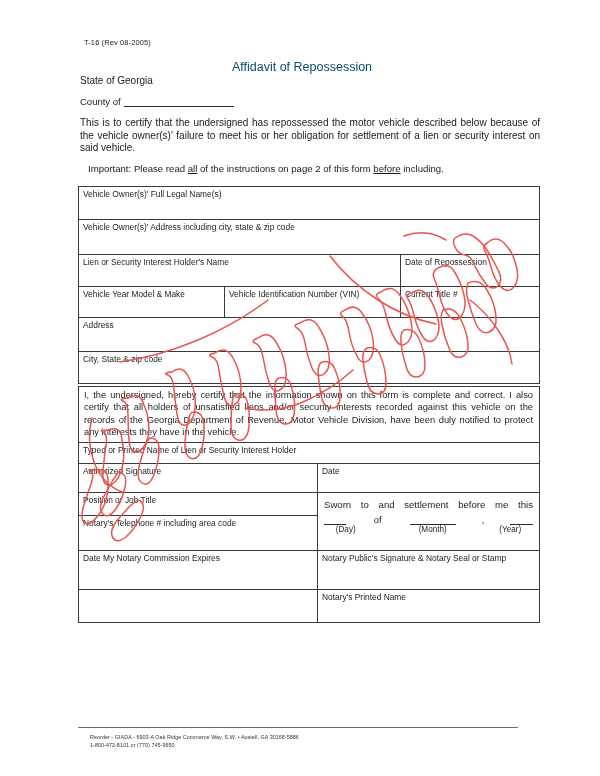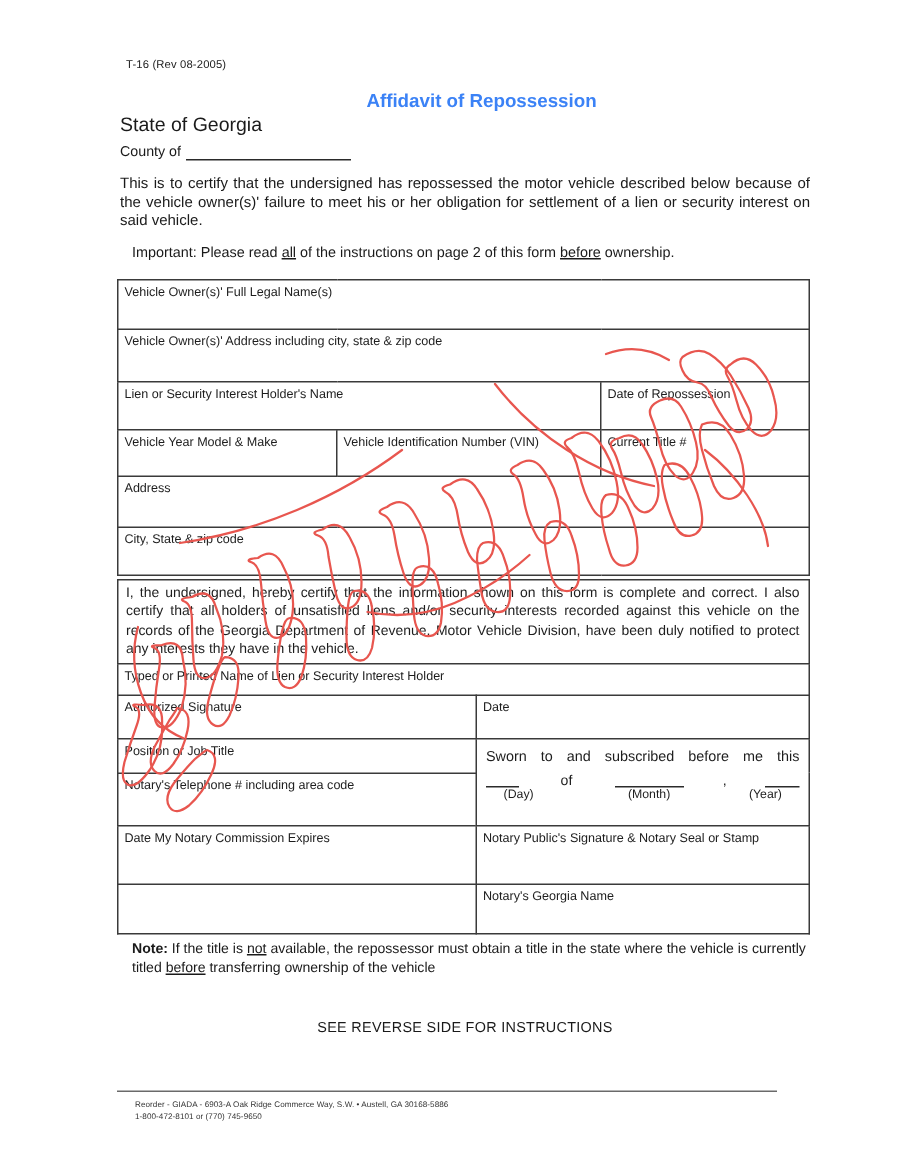--- a/index.html
+++ b/index.html
@@ -26,33 +26,32 @@
   .form-code {
     position: absolute;
     left: 84px;
     top: 38px;
     font-size: 7.5px;
     letter-spacing: 0.1px;
     color: #222;
   }
   .doc-title {
     position: absolute;
-    left: 91px;
+    left: 72px;
     top: 60px;
     width: 460px;
     text-align: center;
     font-size: 12.5px;
-    color: #3b82f6;
-    font-weight: bold;
+    color: #0c4a6e;
   }
   .state-line {
     position: absolute;
     left: 80px;
     top: 75px;
-    font-size: 13px;
+    font-size: 10px;
   }
   .county-line {
     position: absolute;
     left: 80px;
     top: 96px;
     font-size: 9.5px;
     display: flex;
     align-items: flex-end;
     gap: 3px;
   }
@@ -209,21 +208,21 @@
   </div>
 
   <div class="intro-par">This is to certify that the undersigned has repossessed the motor vehicle described below because of the vehicle owner(s)' failure to meet his or her obligation for settlement of a lien or security interest on said vehicle.</div>
 
   <div class="important-line">
     <b>Important:</b>
     <span>Please read</span>
     <span class="u">all</span>
     <span>of the instructions on page 2 of this form</span>
     <span class="u">before</span>
-    <span>ownership.</span>
+    <span>including.</span>
   </div>
 
   <table class="ftable" id="table-top">
     <colgroup>
       <col style="width:146px">
       <col style="width:176px">
       <col style="width:139px">
     </colgroup>
     <tbody>
       <tr>
@@ -262,21 +261,21 @@
       <tr>
         <td colspan="2" style="height:18px">Typed or Printed Name of Lien or Security Interest Holder</td>
       </tr>
       <tr>
         <td style="height:26px">Authorized Signature</td>
         <td>Date</td>
       </tr>
       <tr>
         <td style="height:20px">Position or Job Title</td>
         <td rowspan="2" class="sworn-cell">
-          <div class="sworn-head">Sworn to and subscribed before me this</div>
+          <div class="sworn-head">Sworn to and settlement before me this</div>
           <div class="dmy-row">
             <span class="dmy-rule rule-day"></span>
             <span style="padding:0 4px">of</span>
             <span class="dmy-rule rule-month"></span>
             <span style="padding:0 2px">,</span>
             <span class="dmy-rule rule-year"></span>
           </div>
           <div class="dmy-labels">
             <span class="lbl-day">(Day)</span>
             <span class="lbl-of"></span>
@@ -288,35 +287,26 @@
       </tr>
       <tr>
         <td style="height:32px">Notary's Telephone # including area code</td>
       </tr>
       <tr>
         <td style="height:36px">Date My Notary Commission Expires</td>
         <td>Notary Public's Signature &amp; Notary Seal or Stamp</td>
       </tr>
       <tr>
         <td style="height:30px"></td>
-        <td>Notary's Georgia Name</td>
+        <td>Notary's Printed Name</td>
       </tr>
     </tbody>
   </table>
 
-  <div class="note-par">
-    <b>Note:</b>
-    <span>If the title is</span>
-    <span class="u">not</span>
-    <span>available, the repossessor must obtain a title in the state where the vehicle is currently titled</span>
-    <span class="u">before</span>
-    <span>transferring ownership of the vehicle</span>
-  </div>
-
-  <div class="see-reverse">SEE REVERSE SIDE FOR INSTRUCTIONS</div>
+
 
   <div class="hrule"></div>
 
   <div class="reorder">
     <div>Reorder - GIADA - 6903-A Oak Ridge Commerce Way, S.W. • Austell, GA 30168-5886</div>
     <div>1-800-472-8101 or (770) 745-9650</div>
   </div>
 
   <svg class="annotation" viewBox="0 0 600 776">
     <g fill="none" stroke="#e8564f" stroke-width="1.5" stroke-linejoin="round" stroke-linecap="round">

